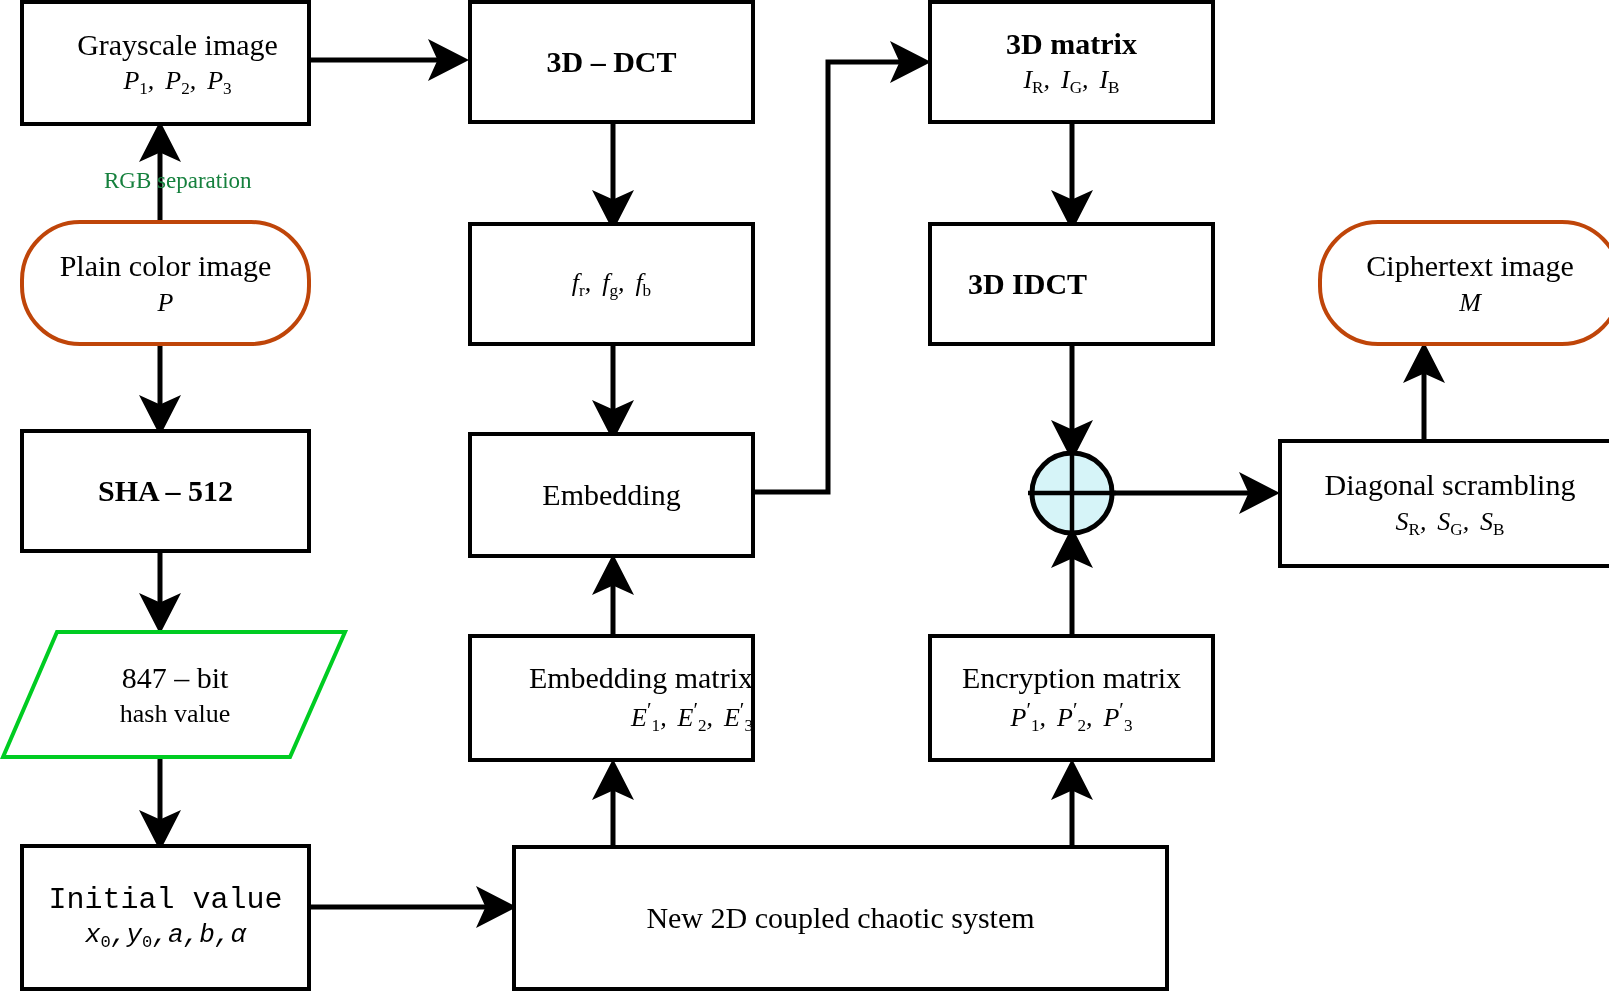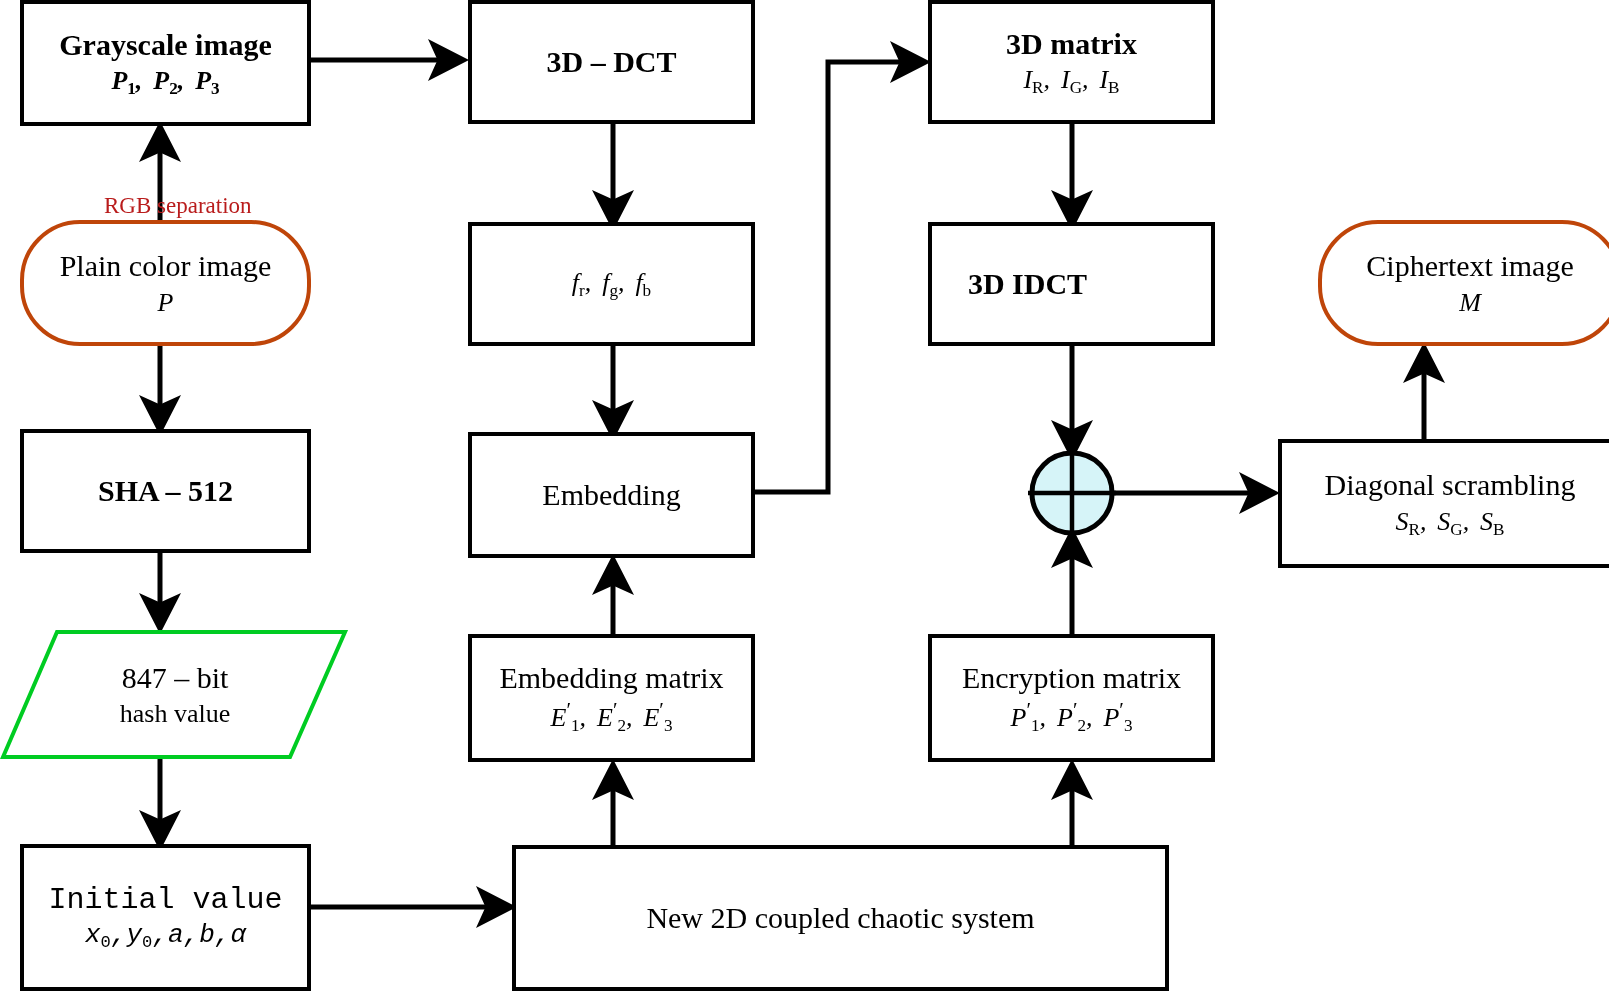--- a/index.html
+++ b/index.html
@@ -40,23 +40,22 @@
     display: block;
     white-space: nowrap;
   }
   .l1 { font-size: 30px; }
   .l2 { font-size: 26px; }
   .bold { font-weight: bold; }
   .ital { font-style: italic; }
   .edge-label {
     position: absolute;
     font-size: 23px;
-    color: #b91c1c;
+    color: #15803d;
     white-space: nowrap;
-    margin-top: 25px;
   }
   sub {
     font-size: 0.66em;
     vertical-align: -0.28em;
     font-style: normal;
   }
   .prime {
     font-size: 0.8em;
     vertical-align: 0.42em;
     font-style: normal;
@@ -146,21 +145,21 @@
       <circle cx="1072" cy="493" r="40" fill="#D6F4F8" stroke="#000000" stroke-width="5"></circle>
       <line x1="1072" y1="449" x2="1072" y2="537" stroke="#000000" stroke-width="4.5"></line>
       <line x1="1028" y1="493" x2="1116" y2="493" stroke="#000000" stroke-width="4.5"></line>
     </g>
 
     <rect x="1280" y="441" width="340" height="125" fill="#ffffff" stroke="#000000" stroke-width="4"></rect>
 
     <rect x="1320" y="222" width="300" height="122" rx="58" ry="58" fill="#ffffff" stroke="#BF4509" stroke-width="4"></rect>
   </svg>
 
-  <div class="node-text" style="left:22px; top:2px; width:287px; height:122px;font-weight:bold;">
+  <div class="node-text" style="left:34px; top:2px; width:287px; height:122px;">
     <span class="ln l1">Grayscale  image</span>
     <span class="ln l2 ital">P<sub>1</sub>,<span class="sp"></span>P<sub>2</sub>,<span class="sp"></span>P<sub>3</sub></span>
   </div>
 
   <div class="edge-label" style="left:104px; top:168px;">RGB separation</div>
 
   <div class="node-text" style="left:22px; top:222px; width:287px; height:122px;">
     <span class="ln l1">Plain color  image</span>
     <span class="ln l2 ital">P</span>
   </div>
@@ -184,21 +183,21 @@
   </div>
 
   <div class="node-text" style="left:470px; top:224px; width:283px; height:120px;">
     <span class="ln l2 ital">f<sub class="rm">r</sub>,<span class="sp"></span>f<sub class="rm">g</sub>,<span class="sp"></span>f<sub class="rm">b</sub></span>
   </div>
 
   <div class="node-text" style="left:470px; top:434px; width:283px; height:122px;justify-content:center;">
     <span class="ln l1">Embedding</span>
   </div>
 
-  <div class="node-text" style="left:470px; top:636px; width:283px; height:124px;">
+  <div class="node-text" style="left:470px; top:636px; width:283px; height:124px;align-items:flex-end;">
     <span class="ln l1">Embedding matrix</span>
     <span class="ln l2 ital">E<span class="prime">′</span><sub>1</sub>,<span class="sp"></span>E<span class="prime">′</span><sub>2</sub>,<span class="sp"></span>E<span class="prime">′</span><sub>3</sub></span>
   </div>
 
   <div class="node-text" style="left:514px; top:847px; width:653px; height:142px;">
     <span class="ln l1">New  2D coupled chaotic system</span>
   </div>
 
   <div class="node-text" style="left:930px; top:2px; width:283px; height:120px;">
     <span class="ln l1 bold">3D matrix</span>

